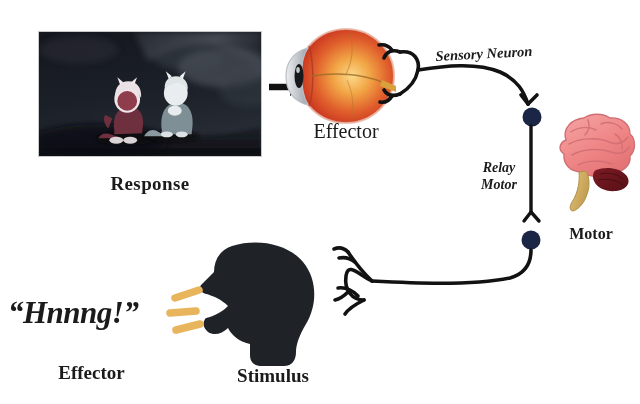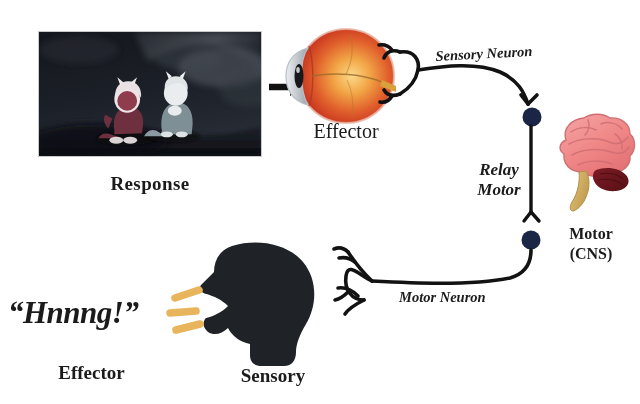--- a/index.html
+++ b/index.html
@@ -24,21 +24,21 @@
   .photo-svg{display:block;width:100%;height:100%;}
 
   
   .lbl{position:absolute;white-space:nowrap;color:#1b1b1b;}
 
   #stimulus-label{left:0;top:173px;width:300px;text-align:center;
      font-size:19px;font-weight:bold;letter-spacing:.4px;}
   #receptor-label{left:286px;top:120px;width:120px;text-align:center;font-size:20px;}
   #sensory-label{left:435px;top:48px;font-size:14.5px;font-style:italic;font-weight:bold;
      transform:rotate(-3deg);transform-origin:left top;}
-  #relay-label{left:464px;top:160px;width:70px;text-align:center;font-size:17px;
+  #relay-label{left:464px;top:160px;width:70px;text-align:center;font-size:14px;
      font-style:italic;font-weight:bold;line-height:1.18;}
   #motor-label{left:399px;top:289px;font-size:14.5px;font-style:italic;font-weight:bold;}
   #brain-label{left:551px;top:224px;width:80px;text-align:center;font-size:16px;
      font-weight:bold;line-height:1.22;}
   #effector-label{left:208px;top:365px;width:130px;text-align:center;font-size:19px;font-weight:bold;}
   #response-label{left:14px;top:362px;width:155px;text-align:center;font-size:19px;font-weight:bold;}
   #hnnng-text{left:8px;top:295px;width:180px;text-align:left;
      font-size:31px;font-weight:bold;font-style:italic;letter-spacing:-.5px;}
 
   svg.overlay{position:absolute;left:0;top:0;width:640px;height:404px;pointer-events:none;}
@@ -265,26 +265,24 @@
 
   <div class="lbl" id="receptor-label">Effector</div>
 
   <div class="lbl" id="sensory-label">Sensory Neuron</div>
 
   <div class="lbl" id="relay-label">
     <div>Relay</div>
     <div>Motor</div>
   </div>
 
-  <div class="lbl" id="motor-label">Motor Neuron</div>
 
   <div class="lbl" id="brain-label">
     <div>Motor</div>
-    <div>(CNS)</div>
   </div>
 
-  <div class="lbl" id="effector-label">Sensory</div>
+  <div class="lbl" id="effector-label">Stimulus</div>
 
   <div class="lbl" id="hnnng-text">“Hnnng!”</div>
 
   <div class="lbl" id="response-label">Effector</div>
 
 </div>
 
 </body></html>

